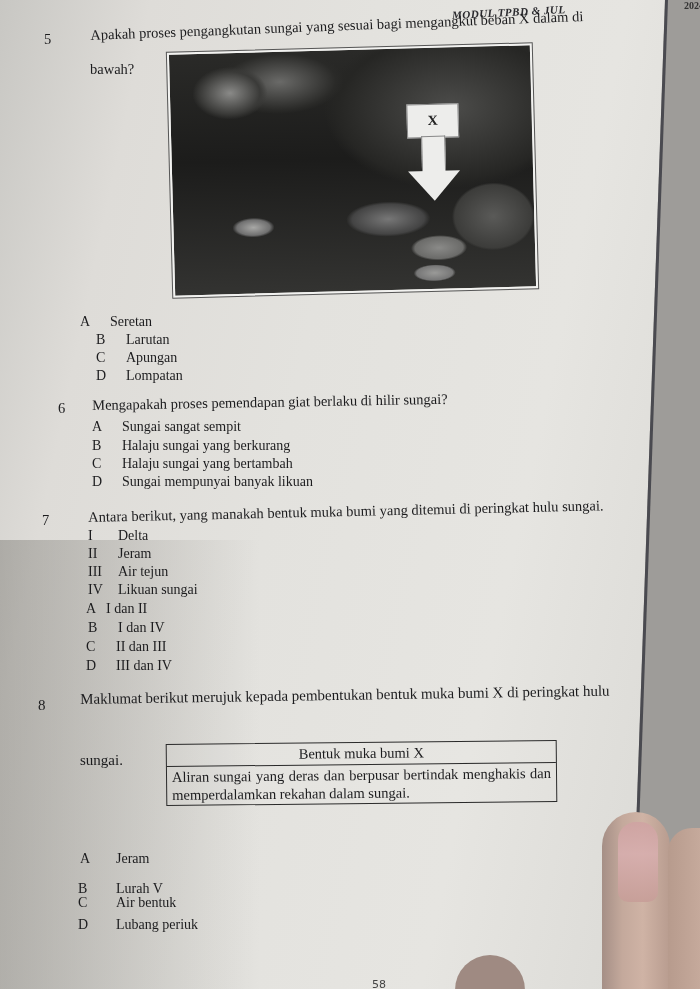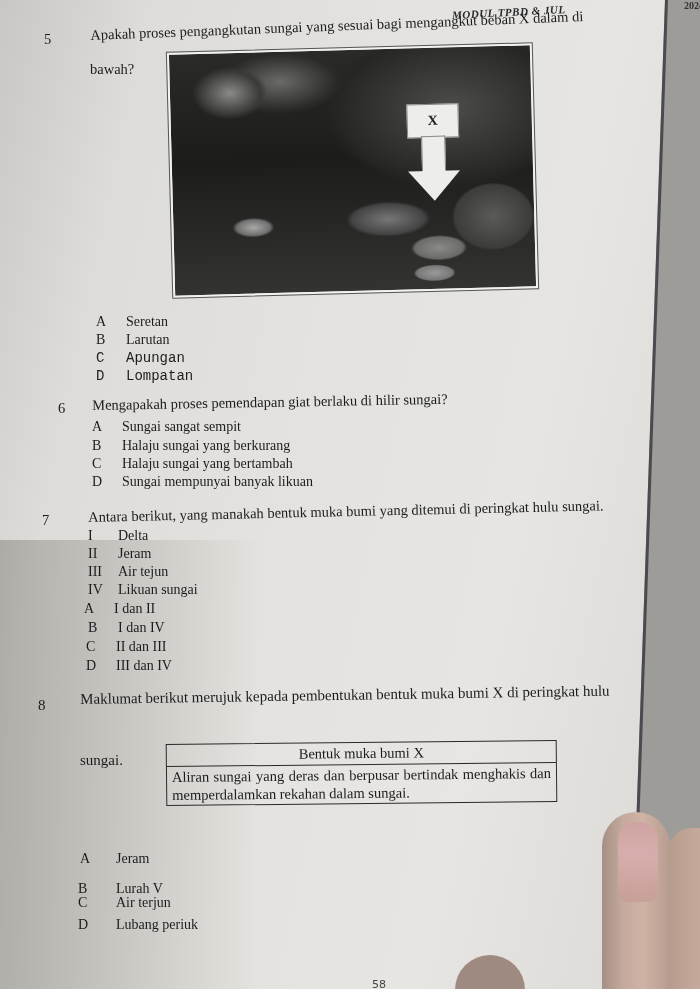--- a/index.html
+++ b/index.html
@@ -121,56 +121,56 @@
   <div class="qnum q5-num">5</div>
   <div class="q q5-text">Apakah proses pengangkutan sungai yang sesuai bagi mengangkut beban X dalam di</div>
   <div class="q q5-text2">bawah?</div>
 
   <div class="photo">
     <div class="x-label">X</div>
     <div class="x-arrow-shaft"></div>
     <div class="x-arrow-head"></div>
   </div>
 
-  <div class="opt" style="left:96px; top:313px;"><span class="letter">A</span><span>Seretan</span></div>
+  <div class="opt" style="left:80px; top:313px;"><span class="letter">A</span><span>Seretan</span></div>
   <div class="opt" style="left:96px; top:331px;font-family:Liberation Serif, serif;"><span class="letter">B</span><span>Larutan</span></div>
-  <div class="opt" style="left:96px; top:349px;font-family:Liberation Mono, monospace;"><span class="letter">C</span><span>Apungan</span></div>
-  <div class="opt" style="left:96px; top:367px;font-family:Liberation Mono, monospace;"><span class="letter">D</span><span>Lompatan</span></div>
+  <div class="opt" style="left:96px; top:349px;"><span class="letter">C</span><span>Apungan</span></div>
+  <div class="opt" style="left:96px; top:367px;"><span class="letter">D</span><span>Lompatan</span></div>
 
   <div class="qnum" style="left:58px; top:400px;">6</div>
   <div class="q" style="left:92px; top:396px; transform: rotate(-1deg); transform-origin:left top;">Mengapakah proses pemendapan giat berlaku di hilir sungai?</div>
   <div class="opt" style="left:92px; top:418px;"><span class="letter">A</span><span>Sungai sangat sempit</span></div>
   <div class="opt" style="left:92px; top:437px;"><span class="letter">B</span><span>Halaju sungai yang berkurang</span></div>
   <div class="opt" style="left:92px; top:473px;"><span class="letter">D</span><span>Sungai mempunyai banyak likuan</span></div>
   <div class="opt" style="left:92px; top:455px;"><span class="letter">C</span><span>Halaju sungai yang bertambah</span></div>
 
   <div class="qnum" style="left:42px; top:512px;">7</div>
   <div class="q" style="left:88px; top:508px; transform: rotate(-1.3deg); transform-origin:left top; white-space:nowrap;">Antara berikut, yang manakah bentuk muka bumi yang ditemui di peringkat hulu sungai.</div>
 
   <div class="opt" style="left:88px; top:527px;"><span class="letter">I</span><span>Delta</span></div>
   <div class="opt" style="left:88px; top:545px;"><span class="letter">II</span><span>Jeram</span></div>
   <div class="opt" style="left:88px; top:563px;"><span class="letter">III</span><span>Air tejun</span></div>
   <div class="opt" style="left:88px; top:581px;"><span class="letter">IV</span><span>Likuan sungai</span></div>
-  <div class="opt" style="left:84px; top:600px;"><span class="letter">A</span><span>I dan II</span></div>
+  <div class="opt" style="left:76px; top:600px;text-align:center;"><span class="letter">A</span><span>I dan II</span></div>
   <div class="opt" style="left:88px; top:619px;"><span class="letter">B</span><span>I dan IV</span></div>
   <div class="opt" style="left:86px; top:638px;"><span class="letter">C</span><span>II dan III</span></div>
   <div class="opt" style="left:86px; top:657px;"><span class="letter">D</span><span>III dan IV</span></div>
 
   <div class="qnum" style="left:38px; top:697px; font-size:15px;">8</div>
   <div class="q" style="left:80px; top:690px; font-size:15px; transform: rotate(-0.9deg); transform-origin:left top; white-space:nowrap;">Maklumat berikut merujuk kepada pembentukan bentuk muka bumi X di peringkat hulu</div>
   <div class="q" style="left:80px; top:715px; font-size:15px;margin-top:36px;">sungai.</div>
 
   <div class="tbl">
     <div class="tbl-head">Bentuk muka bumi X</div>
     <div class="tbl-body">Aliran sungai yang deras dan berpusar bertindak menghakis dan memperdalamkan rekahan dalam sungai.</div>
   </div>
 
   <div class="opt" style="left:80px; top:850px;"><span class="letter" style="width:36px">A</span><span>Jeram</span></div>
   <div class="opt" style="left:78px; top:880px;"><span class="letter" style="width:38px">B</span><span>Lurah V</span></div>
-  <div class="opt" style="left:78px; top:894px;"><span class="letter" style="width:38px">C</span><span>Air terjun</span></div>
+  <div class="opt" style="left:78px; top:894px;"><span class="letter" style="width:38px">C</span><span>Air bentuk</span></div>
   <div class="opt" style="left:78px; top:916px;"><span class="letter" style="width:38px">D</span><span>Lubang periuk</span></div>
 
   <div class="page-num">58</div>
 
   <div class="finger1"></div>
   <div class="nail"></div>
   <div class="finger2"></div>
   <div class="finger3"></div>
 </div>
 

